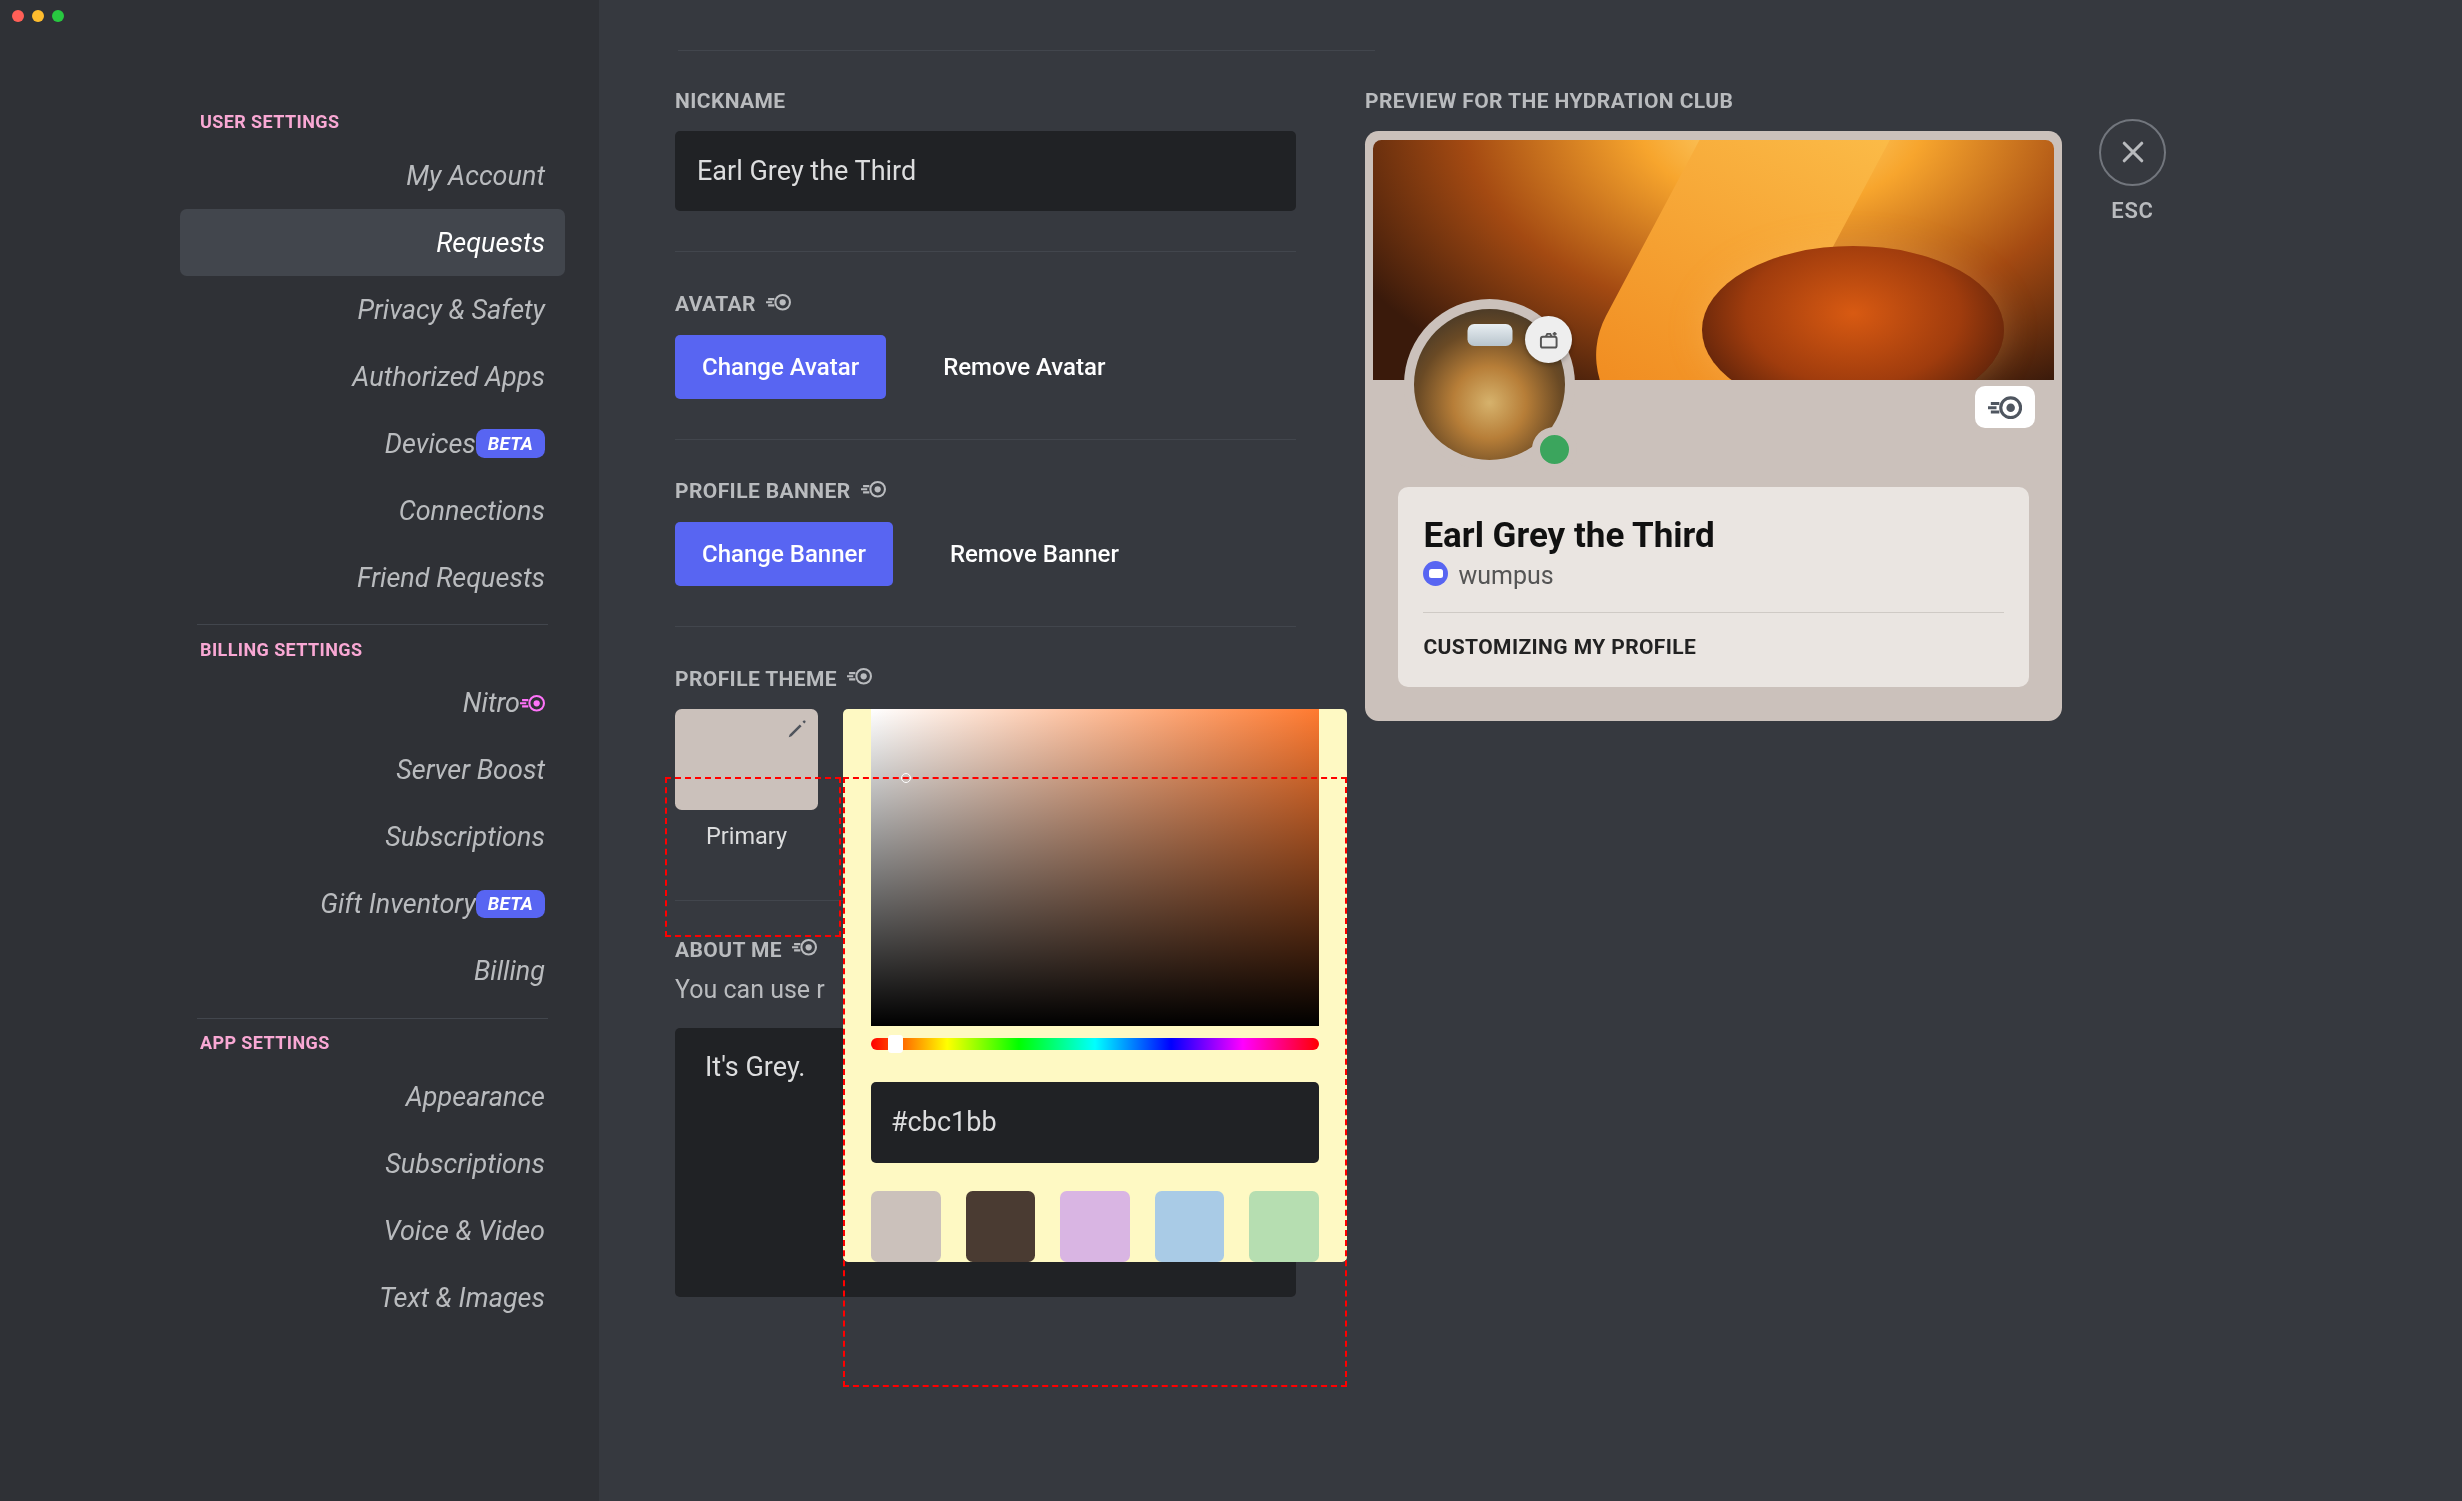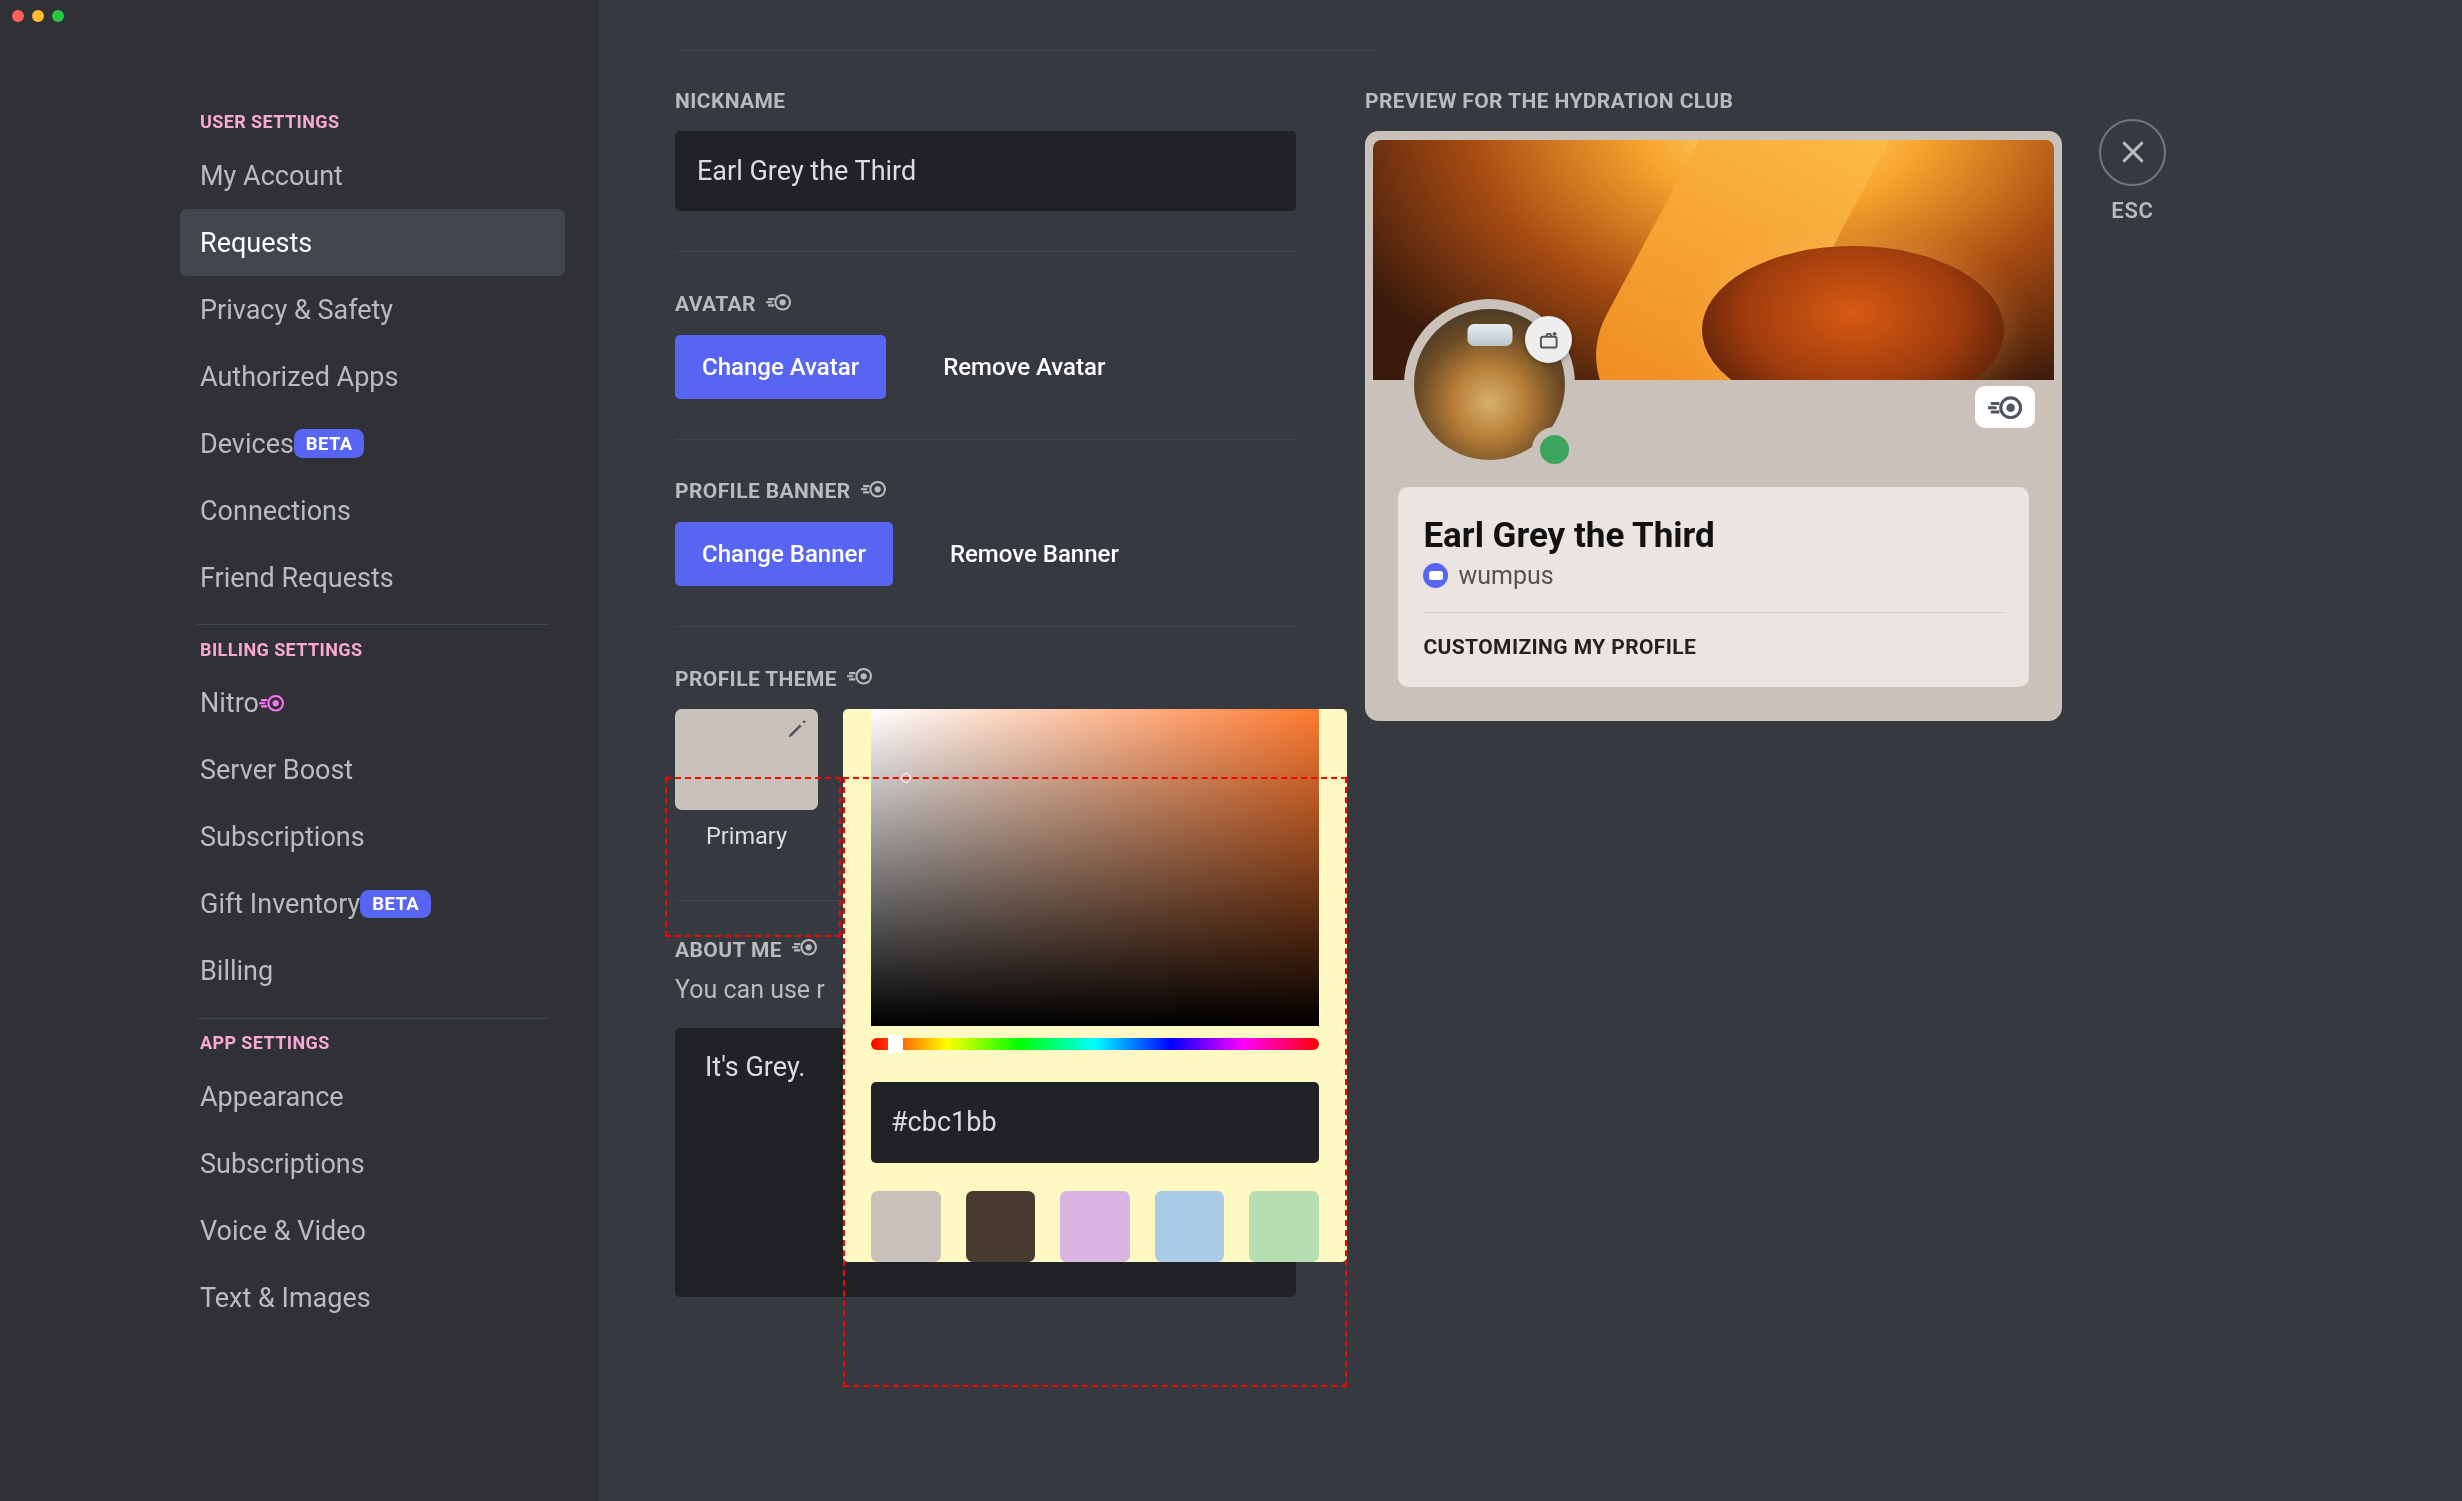--- a/index.html
+++ b/index.html
@@ -10,21 +10,21 @@
 
 
 .traffic { position: absolute; top: 10px; left: 11.8px; display: flex; gap: 8.4px; z-index: 50;}
 .traffic .dot { width: 11.8px; height: 11.8px; border-radius: 50%; }
 .traffic .red { background: #ff5f57; }
 .traffic .yellow { background: #febc2e; }
 .traffic .green { background: #28c840; }
 
 .sidebar { width: 599px; background: #2f3136; padding-top: 101px; padding-left: 180px; padding-right: 34px; flex-shrink: 0;}
 .section-title { font-size: 18px; font-weight: 700; color: #f9a8d4; letter-spacing: 0.4px; margin: 10px 0 10px 20px; text-transform: uppercase;}
-.nav-item { display: flex; align-items: center; justify-content: flex-start; padding: 0 20px; height: 67px; font-size: 27px; color: #b9bbbe; border-radius: 6.7px; cursor: pointer; }
+.nav-item { display: flex; align-items: center; justify-content: flex-end; padding: 0 20px; height: 67px; font-size: 27px; color: #b9bbbe; border-radius: 6.7px; cursor: pointer; font-style: italic; }
 .nav-item.active { background: #42464d; color: #ffffff; }
 .beta-badge { background: #5865f2; color: #fff; font-size: 18.5px; font-weight: 700; padding: 3.4px 11.8px; border-radius: 8.4px; letter-spacing: 0.4px;}
 .sep { height: 0.8px; background: #42464d; margin: 13.4px 17px; }
 
 .content { flex: 1; background: #36393f; padding: 50px 67px 0 76px; position: relative;}
 .content-top-line { height:0.8px; background:#42464d; width:697px; margin-left:3.4px; margin-bottom:38px;}
 .content-inner { display: flex; gap: 69px; }
 .main-col { width: 621px; }
 .preview-col { width: 704px; position: relative; }
 
@@ -73,21 +73,21 @@
   background: radial-gradient(ellipse at 50% 40%, #d85a12 0%, #a03c0d 50%, #5c220a 80%); box-shadow:0 0 34px rgba(255,200,120,0.25);}
 .avatar-wrap { position:absolute; left:39px; top:168px; width:171px; height:171px; border-radius:50%; background:#cbc1bb; padding:10px;}
 .avatar { width:100%; height:100%; border-radius:50%; background: radial-gradient(circle at 50% 62%, #d6b26c 0%, #b77e38 30%, #6a4a25 60%, #2a2a2a 100%); position:relative;}
 .avatar::after { content:""; position:absolute; top:15px; left:50%; width:45px; height:22px; transform:translateX(-50%); border-radius:6.7px; background:linear-gradient(#e8eef2,#b8c4cc);}
 .status-dot { position:absolute; width:45px; height:45px; border-radius:50%; background:#3ba55d; border:8.4px solid #cbc1bb; right:-1.7px; bottom:-1.7px;}
 .edit-pill { position:absolute; top:185px; left:160px; width:47px; height:47px; background:#eeeeee; border-radius:50%; display:flex; align-items:center; justify-content:center; box-shadow:0 1.7px 5px rgba(0,0,0,0.3);}
 .nitro-pill { position:absolute; right:27px; top:255px; width:60px; height:42px; background:#ffffff; border-radius:10px; display:flex; align-items:center; justify-content:center;}
 
 .card-body { background:#eae5e1; border-radius:10px; margin:107px 25px 25px; padding:28.5px 25px 28.5px;}
 .disp-name { font-size:35px; font-weight:700; color:#111;}
-.user-row { display:flex; align-items:center; gap:10px; margin-top:5px;}
+.user-row { display:flex; gap:10px; margin-top:5px;}
 .user-row .uicon { width:25px; height:25px; border-radius:50%; background:#5865f2; display:flex; align-items:center; justify-content:center;}
 .user-row .uicon::after { content:""; width:13.4px; height:8.4px; background:#fff; border-radius:2.5px;}
 .user-name { font-size:25px; color:#555;}
 .body-sep { height:0.8px; background:#cfcac5; margin:22px 0;}
 .body-heading { font-size:21px; font-weight:700; color:#222; letter-spacing:0.4px; text-transform:uppercase;}
 .activity { display:flex; gap:28.5px; margin-top:18.5px; align-items:center;}
 .activity-icon { width:129px; height:129px; border-radius:11.8px; background:#13a888; position:relative; flex-shrink:0;}
 .activity-icon::before { content:""; position:absolute; width:54px; height:54px; border-radius:50%; background:#6fe7c3; top:11.8px; right:13.4px;}
 .activity-icon::after { content:""; position:absolute; width:64px; height:76px; background:#f7b643; border-radius:11.8px 11.8px 17px 17px; transform:rotate(-18deg); left:18.5px; bottom:11.8px;}
 .activity-title { font-size:27px; font-weight:600; color:#222;}

